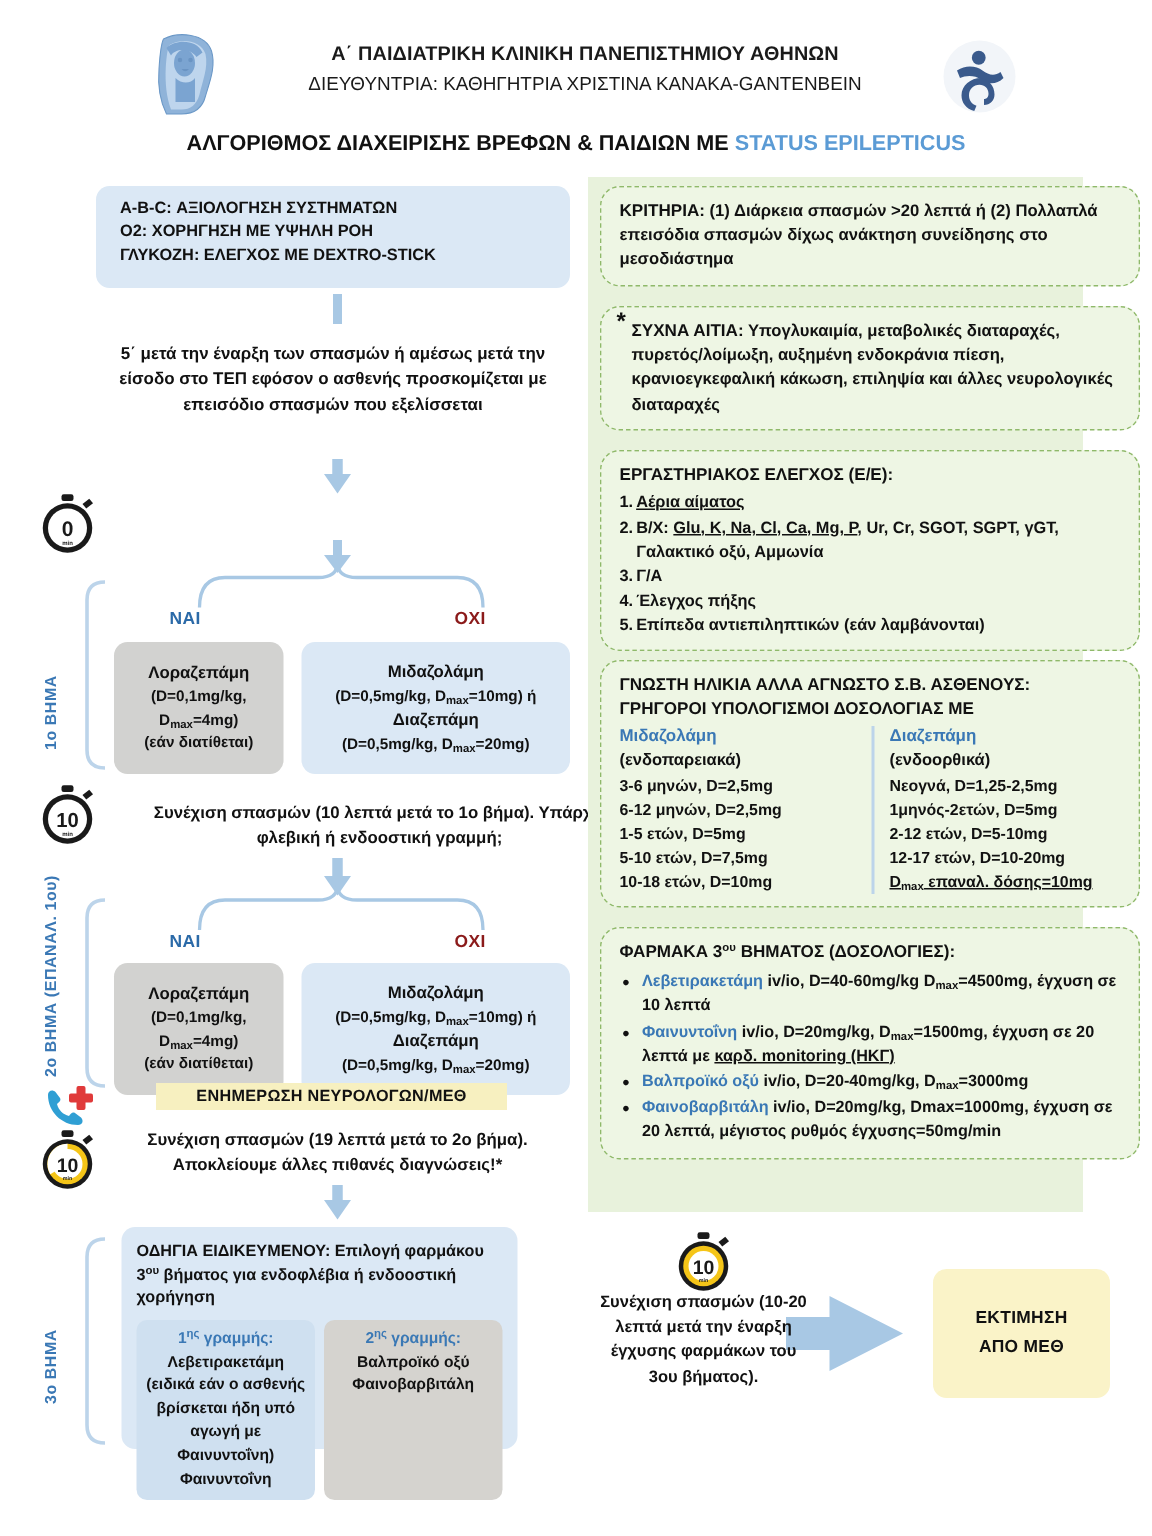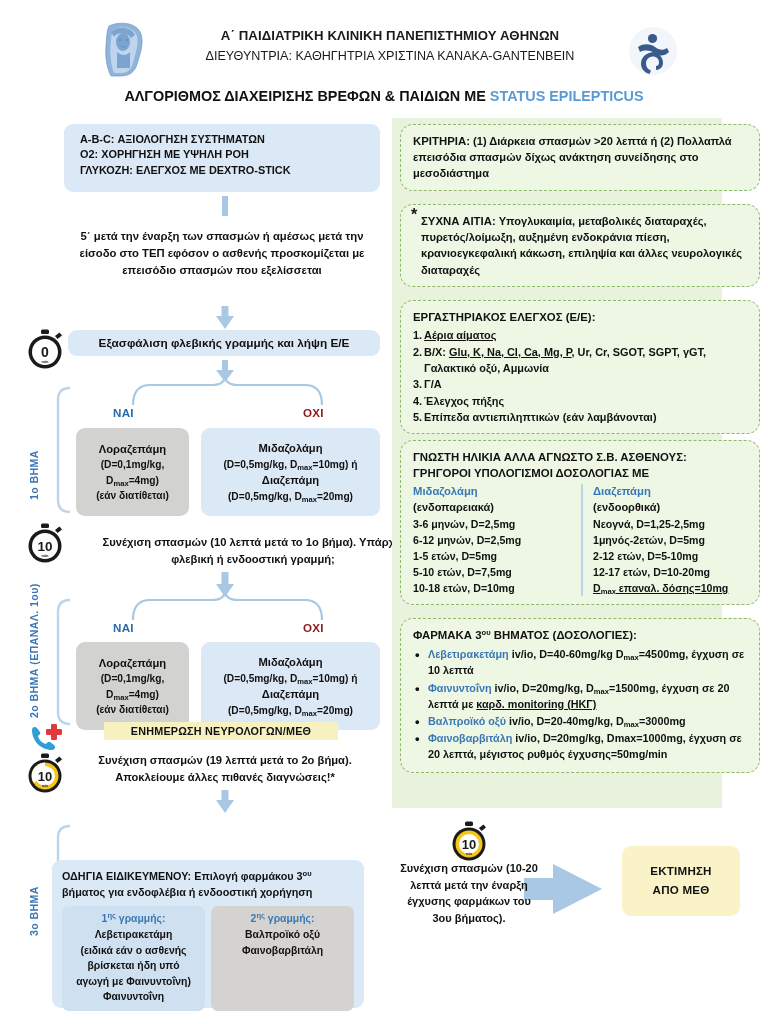--- a/index.html
+++ b/index.html
@@ -286,24 +286,23 @@
   }
   .neuro-banner span {
     font-size: 10.8px;
     font-weight: bold;
     color: #111;
     letter-spacing: .2px;
   }
 
   
   .step3-box {
-    left: 52px; top: 818px;
-    width: 312px; height: 148px;
+    left: 81px; top: 818px;
+    width: 264px; height: 148px;
     padding: 9px 10px 8px 10px;
-    margin-top: 42px;
   }
   .step3-head {
     font-size: 10.8px;
     font-weight: bold;
     line-height: 1.45;
     color: #111;
   }
   .step3-cols {
     display: flex;
     gap: 6px;
@@ -337,21 +336,21 @@
     width: 146px;
     text-align: center;
     font-size: 11px;
     font-weight: bold;
     line-height: 1.5;
     color: #111;
   }
   .meth-box {
     position: absolute;
     left: 622px; top: 846px;
-    width: 118px; height: 70px;
+    width: 118px; height: 86px;
     background: #faf3c8;
     border-radius: 9px;
     display: flex; align-items: center; justify-content: center;
     text-align: center;
   }
   .meth-box span {
     font-size: 11.6px;
     font-weight: bold;
     color: #111;
     line-height: 1.6;
@@ -471,23 +470,20 @@
     <svg viewBox="0 0 42 42" width="42" height="42">
       <rect x="17" y="1.5" width="8" height="4.5" rx="1.5" fill="#1a1a1a"></rect>
       <path d="M31 8 L35.5 4.5 L38 7.5 L33.5 11 Z" fill="#1a1a1a"></path>
       <circle cx="21" cy="24" r="16.5" fill="#1a1a1a"></circle>
       <circle cx="21" cy="24" r="13" fill="#ffffff"></circle>
       <text x="21" y="29" font-family="Liberation Sans, sans-serif" font-size="14" font-weight="bold" text-anchor="middle" fill="#1a1a1a">0</text>
       <text x="21" y="35" font-family="Liberation Sans, sans-serif" font-size="4" font-weight="bold" text-anchor="middle" fill="#1a1a1a">min</text>
     </svg>
   </div>
 
-  <div class="bluebox iv-box">
-    <span>Εξασφάλιση φλεβικής γραμμής και λήψη Ε/Ε</span>
-  </div>
 
   <div class="vstep" style="left:28px; top:432px; height:68px;">1ο ΒΗΜΑ</div>
 
   <div class="yes-label" style="left:113px; top:406px;">ΝΑΙ</div>
   <div class="no-label" style="left:303px; top:406px;">ΟΧΙ</div>
 
   <div class="greybox drug-card" style="left:76px; top:428px; width:113px; height:88px;">
     <div class="dname">Λοραζεπάμη</div>
     <div class="dline">(D=0,1mg/kg,</div>
     <div class="dline">D<sub>max</sub>=4mg)</div>

